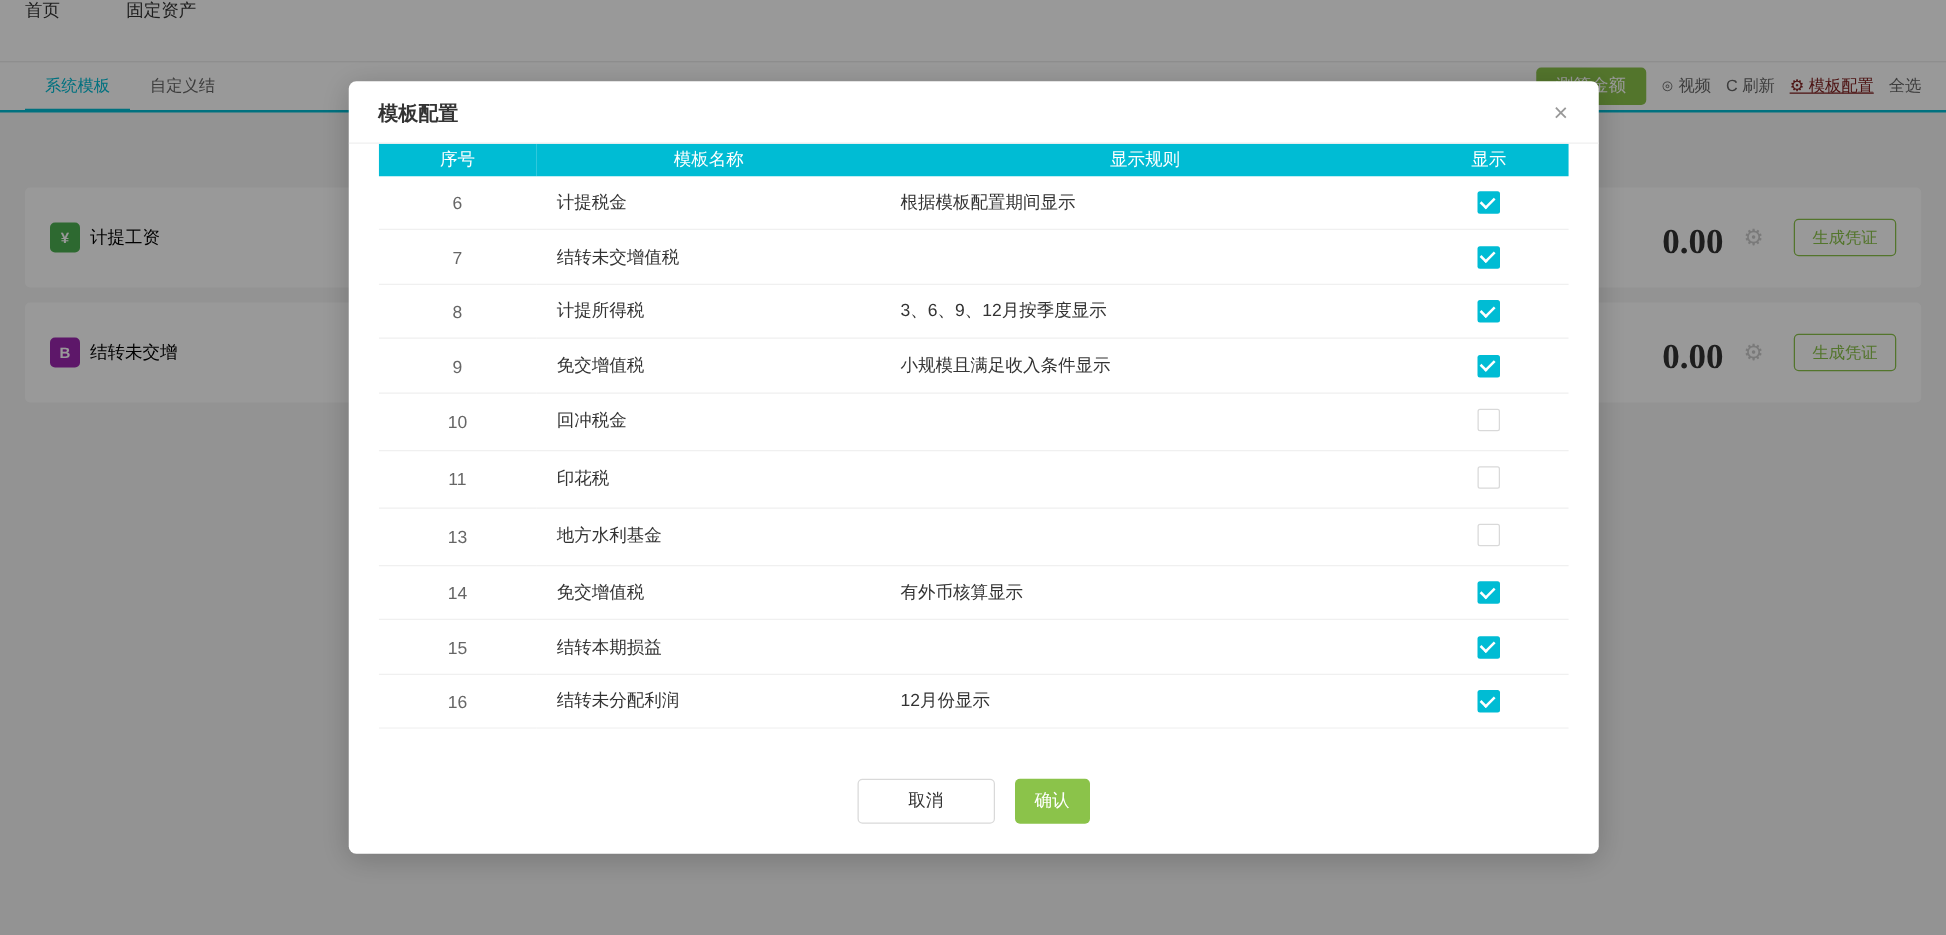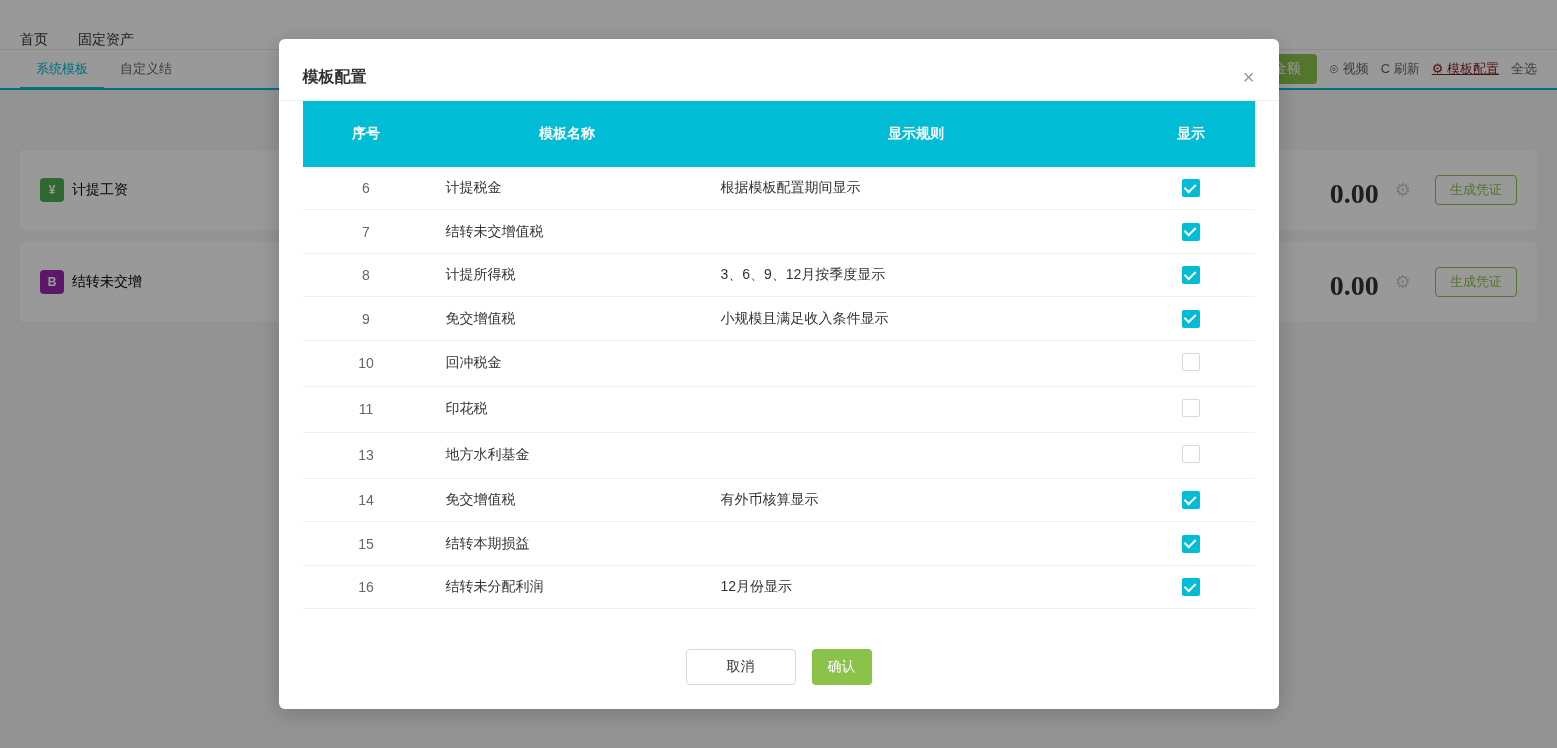--- a/index.html
+++ b/index.html
@@ -18,23 +18,24 @@
       position: absolute;
       top: 0; left: 0;
       width: 100%; height: 100%;
       background: #f5f5f5;
     }
 
     .top-nav {
       background: #fff;
       height: 50px;
       display: flex;
-      align-items: flex-end;
+      align-items: flex-start;
       padding: 0 20px;
       border-bottom: 1px solid #e8e8e8;
+      gap: 23px;
     }
 
     .nav-item {
       margin-right: 30px;
       color: #333;
       font-size: 14px;
       cursor: pointer;
     }
 
     .tabs-bar {
@@ -123,21 +124,21 @@
       max-height: 720px;
       overflow: hidden;
       box-shadow: 0 4px 24px rgba(0,0,0,0.2);
       position: relative;
     }
 
     .modal-header {
       display: flex;
       align-items: center;
       justify-content: space-between;
-      padding: 28px 24px 12px;
+      padding: 16px 24px 12px;
       border-bottom: 1px solid #f0f0f0;
     }
 
     .modal-title {
       font-size: 16px;
       font-weight: bold;
       color: #333;
     }
 
     .modal-close {
@@ -161,22 +162,22 @@
       border-collapse: collapse;
       margin-top: 0;
     }
 
     .config-table thead tr {
       background: #00bcd4;
     }
 
     .config-table thead th {
       color: #fff;
-      font-weight: bold;
-      padding: 24px 16px;
+      font-weight: normal;
+      padding: 4px 16px;
       text-align: center;
       font-size: 14px;
     }
 
     .config-table tbody tr {
       border-bottom: 1px solid #f0f0f0;
     }
 
     .config-table tbody td {
       padding: 12px 16px;

